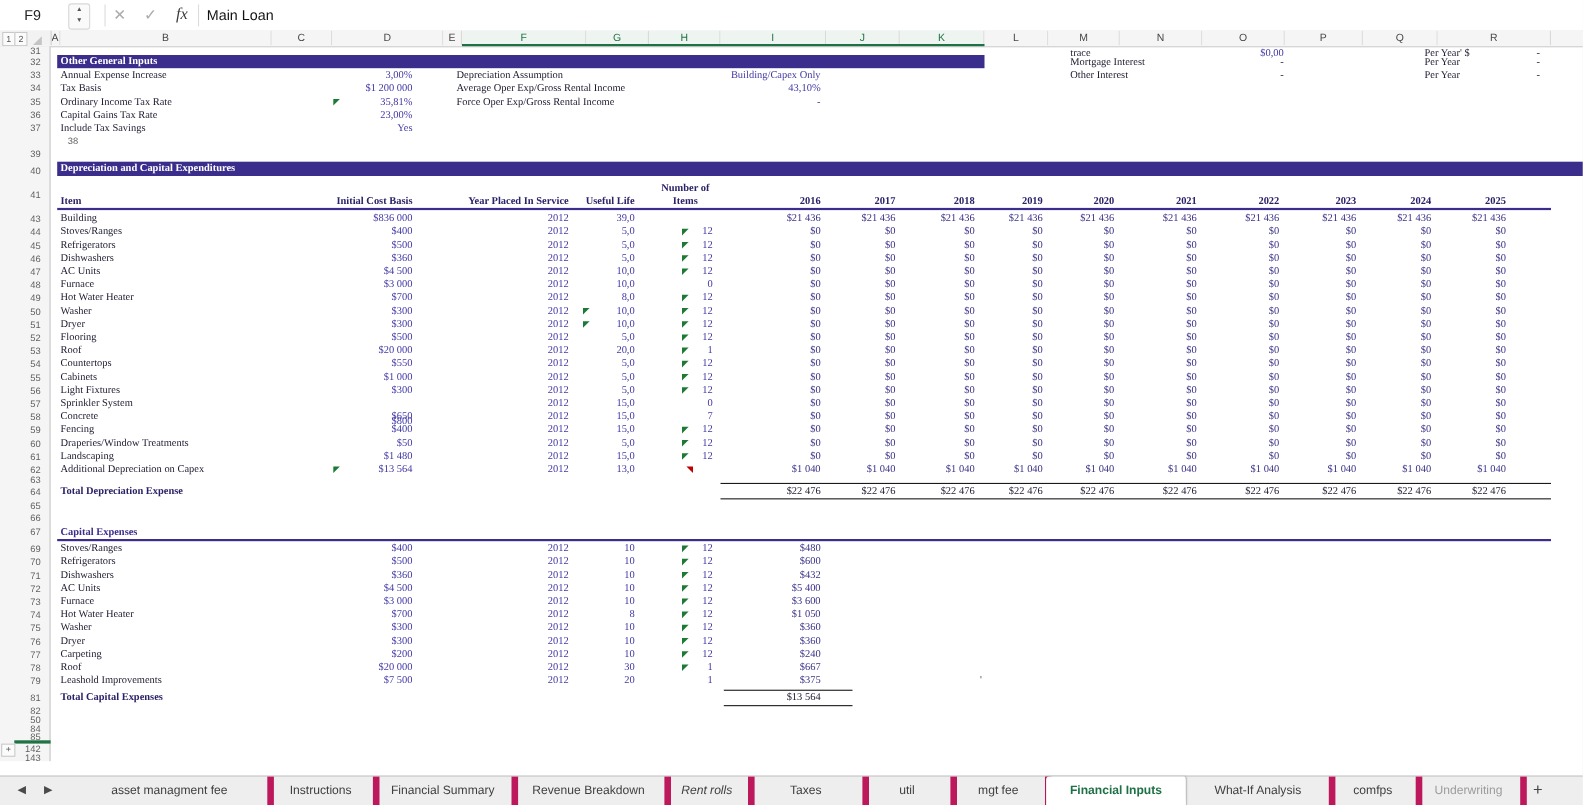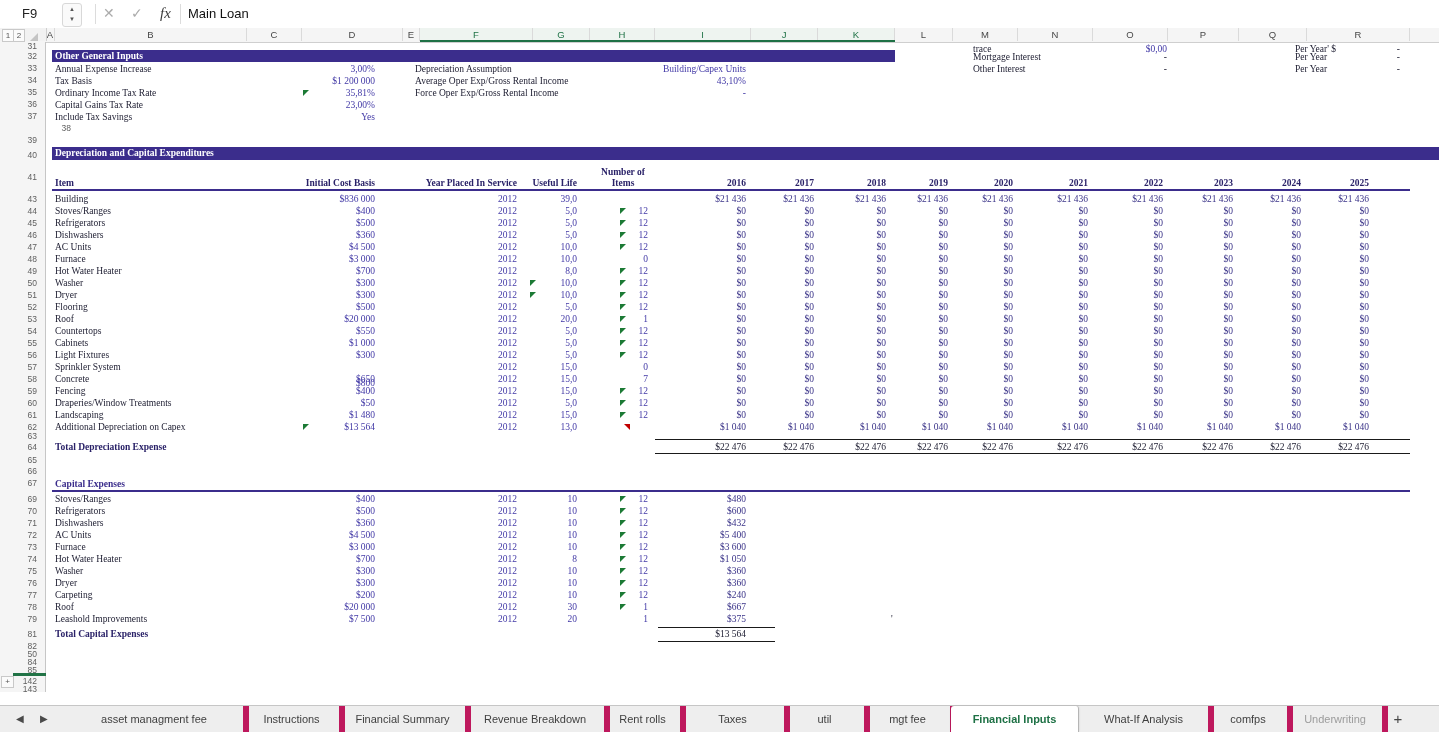--- a/index.html
+++ b/index.html
@@ -173,21 +173,21 @@
       <div class="cell dark" style="left: 1295px; top: 52px;">Per Year</div>
       <div class="cell rt dark" style="left: 1250px; top: 52px;">-</div>
       <div class="cell dark" style="left: 973px; top: 64px;">Other Interest</div>
       <div class="cell rt dark" style="left: 1017px; top: 64px;">-</div>
       <div class="cell dark" style="left: 1295px; top: 64px;">Per Year</div>
       <div class="cell rt dark" style="left: 1250px; top: 64px;">-</div>
       <div class="pbar" style="left: 52px; top: 50px; width: 843px; height: 12px; background: rgb(59, 45, 140);"><span>Other General Inputs</span></div>
       <div class="cell dark" style="left: 55px; top: 64px;">Annual Expense Increase</div>
       <div class="cell rt val" style="left: 225px; top: 64px;">3,00%</div>
       <div class="cell dark" style="left: 415px; top: 64px;">Depreciation Assumption</div>
-      <div class="cell rt val" style="left: 596px; top: 64px;">Building/Capex Units</div>
+      <div class="cell rt val" style="left: 596px; top: 64px;">Building/Capex Only</div>
       <div class="cell dark" style="left: 55px; top: 76px;">Tax Basis</div>
       <div class="cell rt val" style="left: 225px; top: 76px;">$1 200 000</div>
       <div class="cell dark" style="left: 415px; top: 76px;">Average Oper Exp/Gross Rental Income</div>
       <div class="cell rt val" style="left: 596px; top: 76px;">43,10%</div>
       <div class="cell dark" style="left: 55px; top: 88px;">Ordinary Income Tax Rate</div>
       <div class="cell rt val" style="left: 225px; top: 88px;">35,81%</div>
       <div class="flag" style="left: 303px; top: 90px;"></div>
       <div class="cell dark" style="left: 415px; top: 88px;">Force Oper Exp/Gross Rental Income</div>
       <div class="cell rt val" style="left: 596px; top: 88px;">-</div>
       <div class="cell dark" style="left: 55px; top: 100px;">Capital Gains Tax Rate</div>
@@ -630,21 +630,21 @@
   <div class="outbtn" style="left:1px;top:676px;width:11px;height:10px;line-height:10px;">+</div>
 
   <div id="tabbar">
     <div class="navarr" style="left:16px">◀</div>
     <div class="navarr" style="left:40px">▶</div>
     <div id="tabs-holder">
         <div class="tab" style="left: 65px; width: 178px;">asset managment fee</div>
         <div class="tab" style="left: 244px; width: 95px;">Instructions</div>
         <div class="tab" style="left: 340px; width: 125px;">Financial Summary</div>
         <div class="tab" style="left: 466px; width: 138px;">Revenue Breakdown</div>
-        <div class="tab" style="left: 605px; width: 75px;">Rent rolls</div>
+        <div class="tab" style="left: 605px; width: 75px; font-style: italic;">Rent rolls</div>
         <div class="tab" style="left: 681px; width: 103px;">Taxes</div>
         <div class="tab" style="left: 785px; width: 79px;">util</div>
         <div class="tab" style="left: 865px; width: 85px;">mgt fee</div>
         <div class="tab active" style="left: 951px; width: 127px;">Financial Inputs</div>
         <div class="tab" style="left: 1079px; width: 129px;">What-If Analysis</div>
         <div class="tab" style="left: 1209px; width: 78px;">comfps</div>
         <div class="tab dim" style="left: 1288px; width: 94px;">Underwriting</div>
       </div>
     <div id="addtab" style="left: 1383px;">+</div>
   </div>

